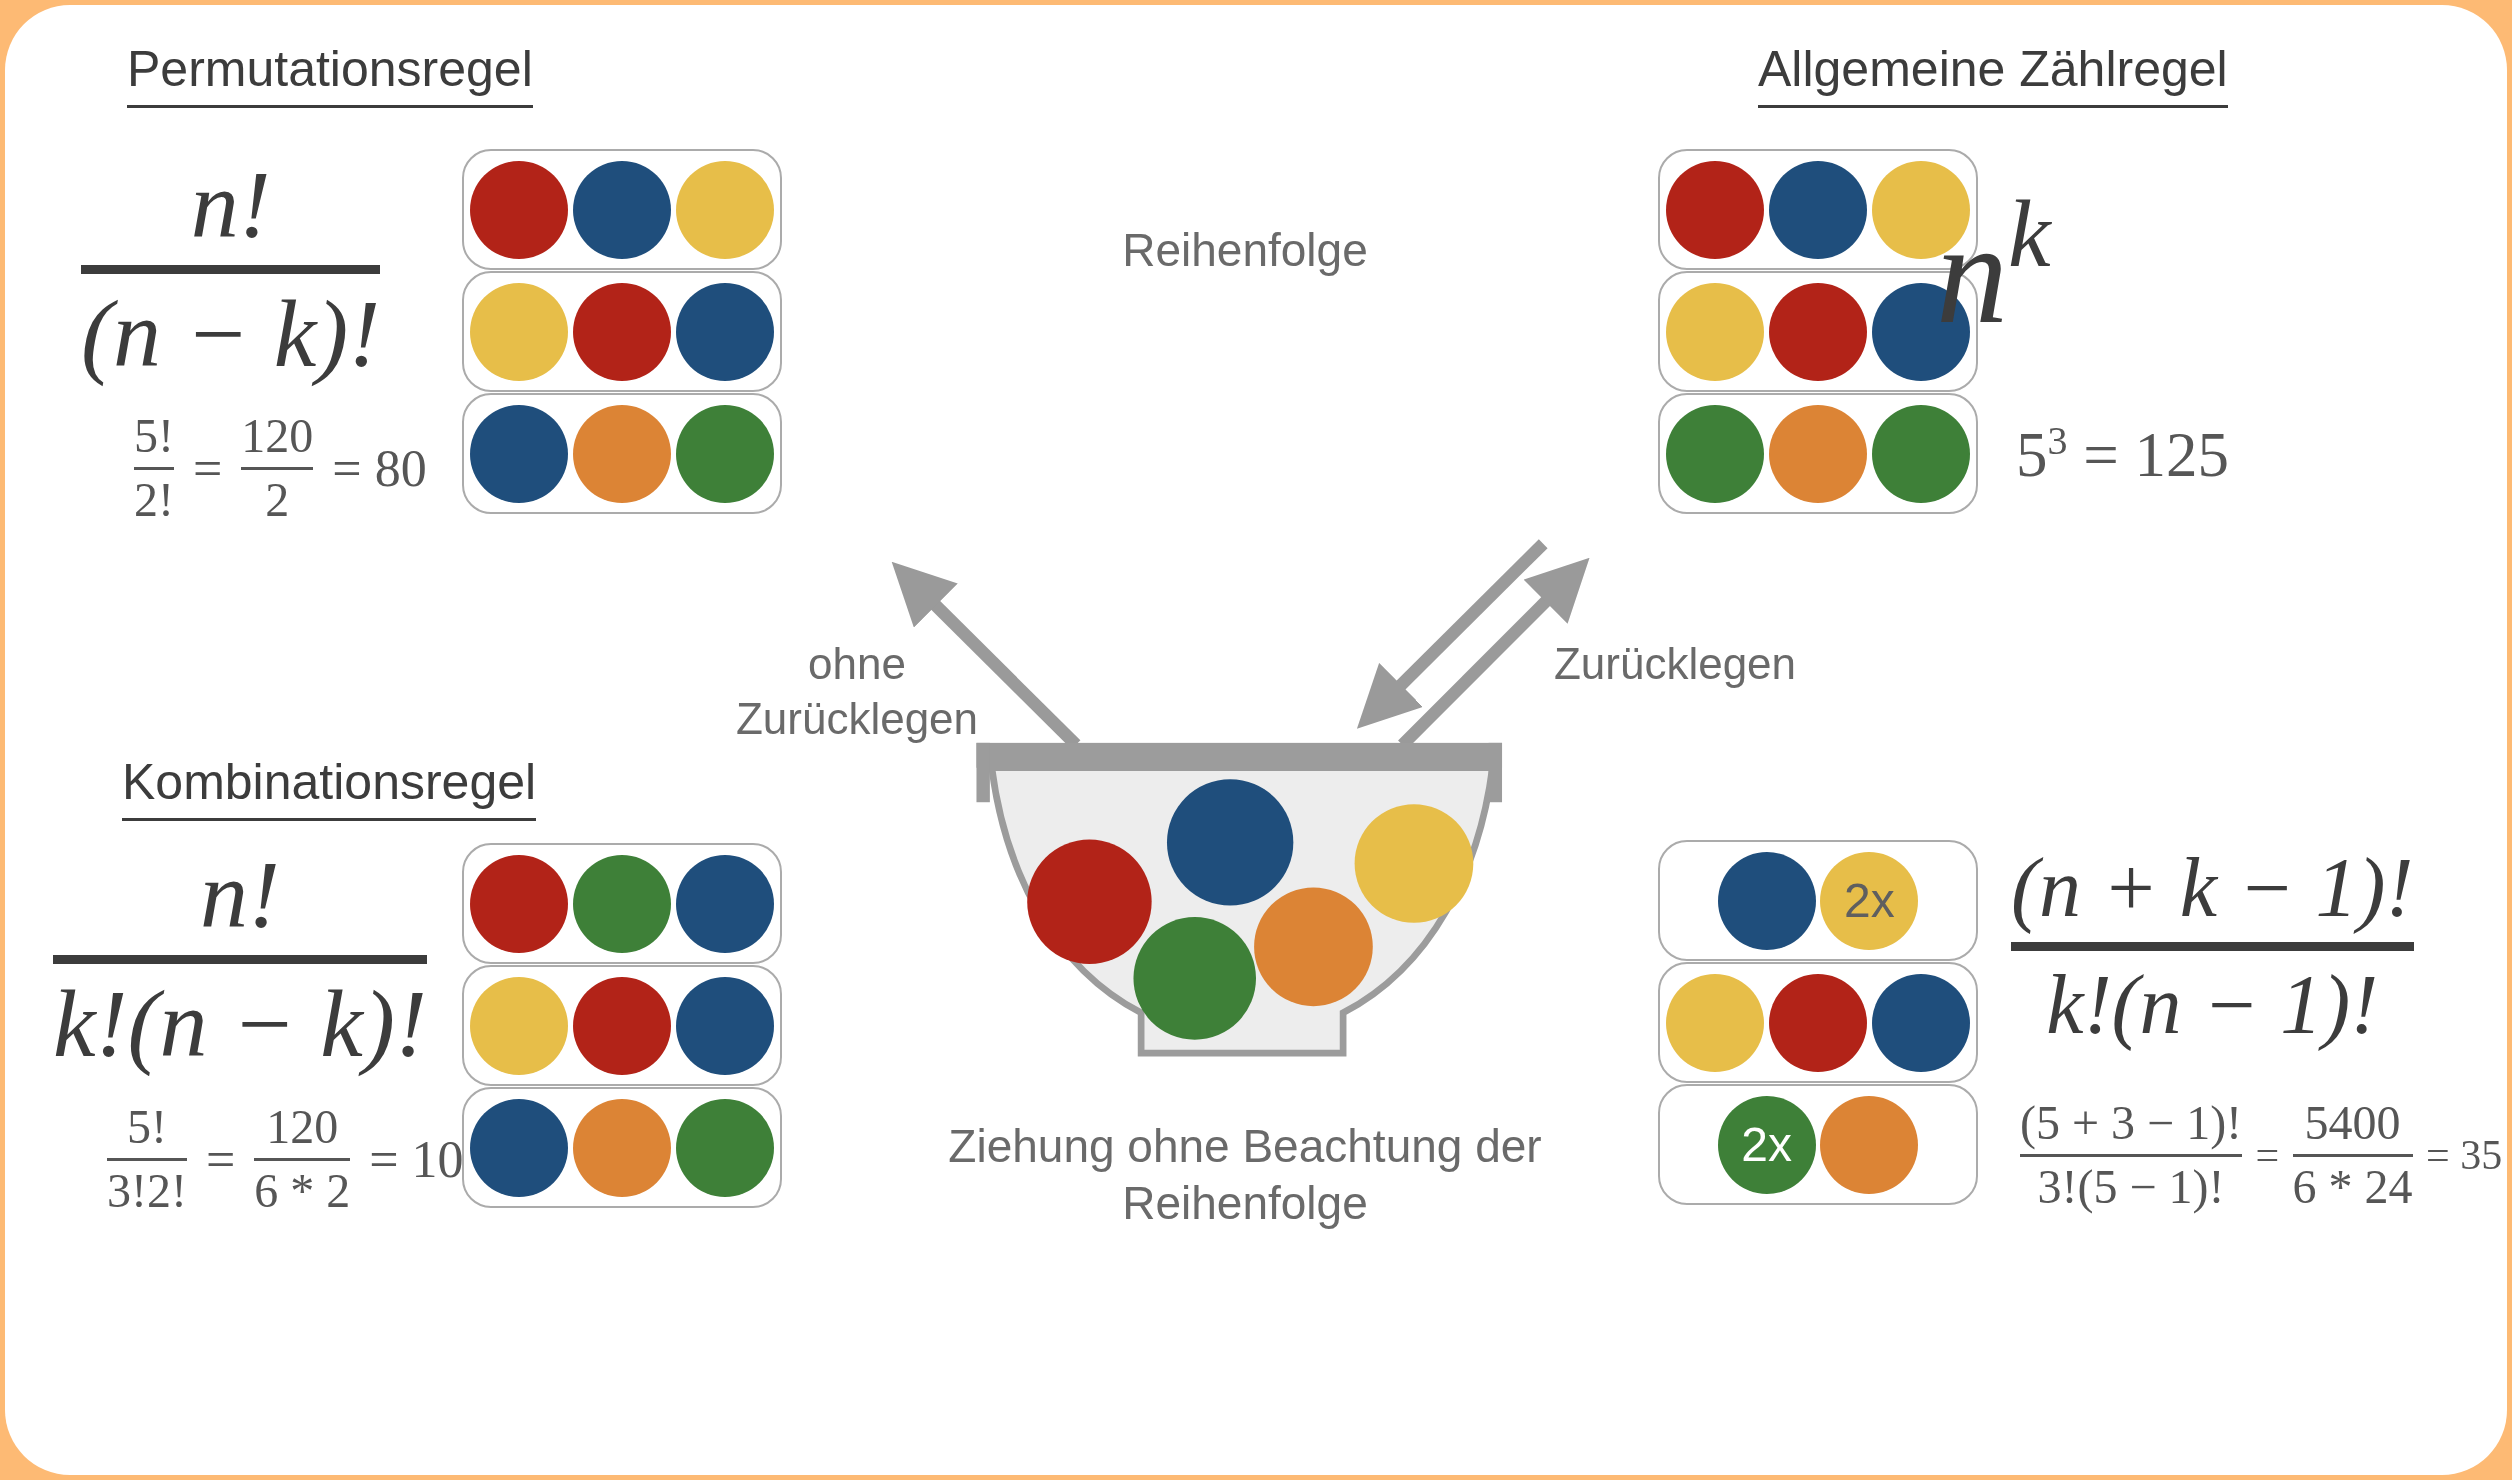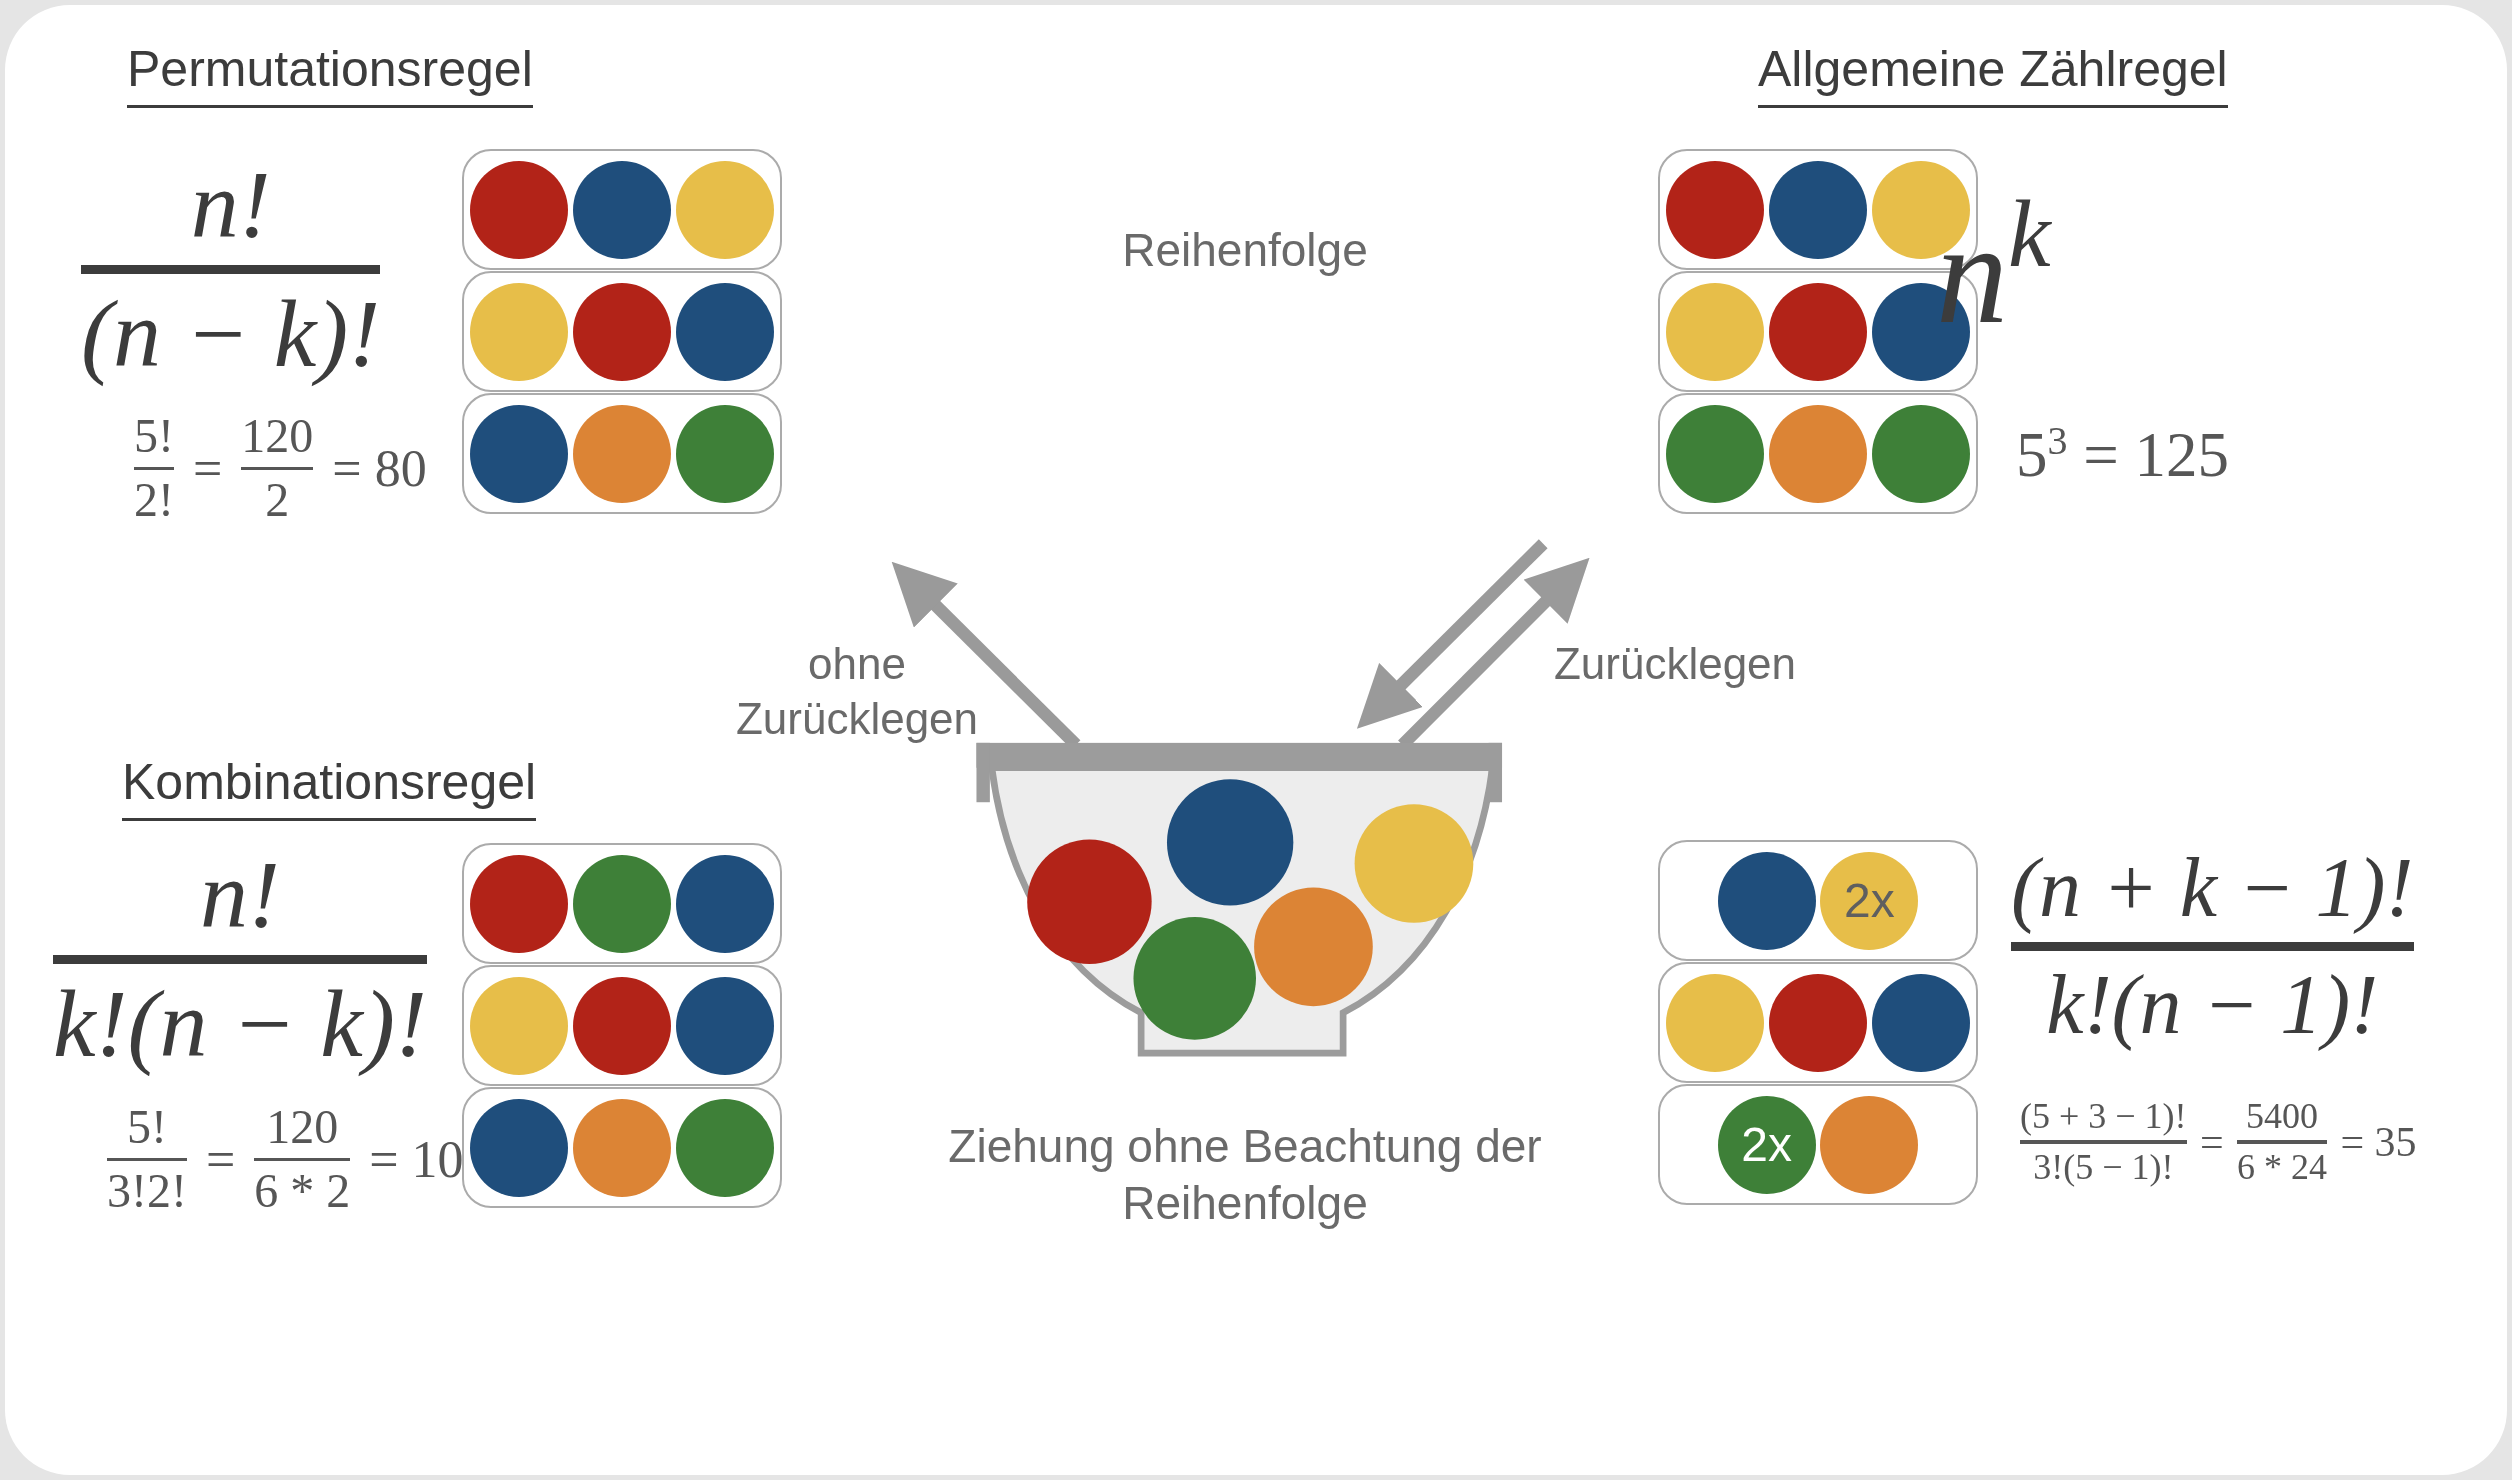--- a/index.html
+++ b/index.html
@@ -1,16 +1,16 @@
 <!DOCTYPE html>
 <html><head>
 <meta charset="utf-8">
 <style>
   html,body{margin:0;padding:0;background:#000;}
-  #stage{position:relative;width:2512px;height:1480px;background:#e5e5e5;overflow:hidden;
+  #stage{position:relative;width:2512px;height:1480px;background:#fdba74;overflow:hidden;
          font-family:"Liberation Sans","DejaVu Sans",sans-serif;}
   .card{position:absolute;inset:4.8px;background:#ffffff;border-radius:65px;}
 
   
   .title{position:absolute;font-size:50px;color:#3C3C3C;border-bottom:3.8px solid #3C3C3C;
          padding-bottom:6.7px;display:inline-block;white-space:nowrap;}
 
   
   .bigfrac{position:absolute;display:inline-flex;flex-direction:column;align-items:center;
            font-family:"Liberation Serif","DejaVu Serif",serif;font-style:italic;
@@ -25,21 +25,21 @@
   .power .base{font-size:144px;}
   .power .exp{font-size:96px;vertical-align:56px;}
 
   
   .exrow{position:absolute;display:flex;align-items:center;gap:19px;
          font-family:"Liberation Serif","DejaVu Serif",serif;color:#565656;white-space:nowrap;}
   .smallfrac{display:inline-flex;flex-direction:column;align-items:center;font-size:48px;line-height:1.1;}
   .smallfrac .sbar{align-self:stretch;height:3.8px;background:#565656;margin:3.8px 0;}
   .exrow .eq{font-size:52px;}
   .exrow.tiny{gap:13.4px;}
-  .exrow.tiny .smallfrac{font-size:36px;}
+  .exrow.tiny .smallfrac{font-size:48px;}
   .exrow.tiny .eq{font-size:42px;}
   .powex{position:absolute;font-family:"Liberation Serif","DejaVu Serif",serif;color:#565656;
          font-size:63px;white-space:nowrap;}
   .powex sup{font-size:40px;}
 
   
   .caption{position:absolute;width:766px;text-align:center;font-size:46px;line-height:57px;color:#6A6A6A;}
   .arrowlabel{position:absolute;width:306px;text-align:center;font-size:44px;line-height:55px;color:#6A6A6A;}
 
   

